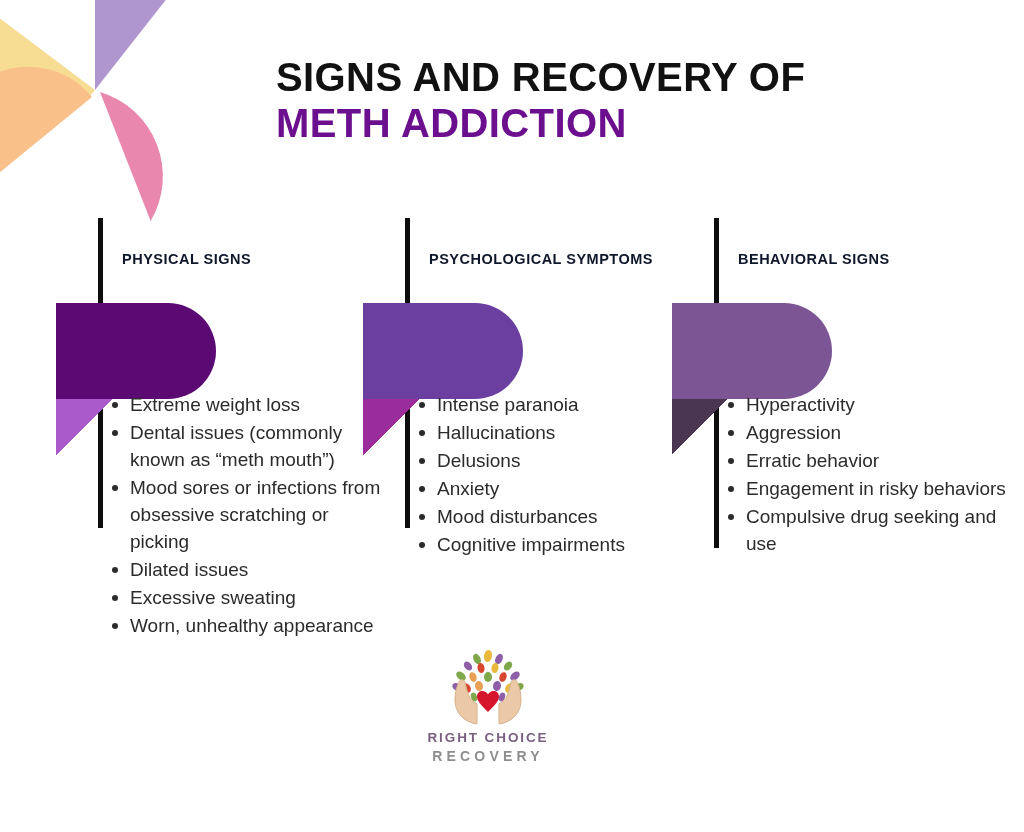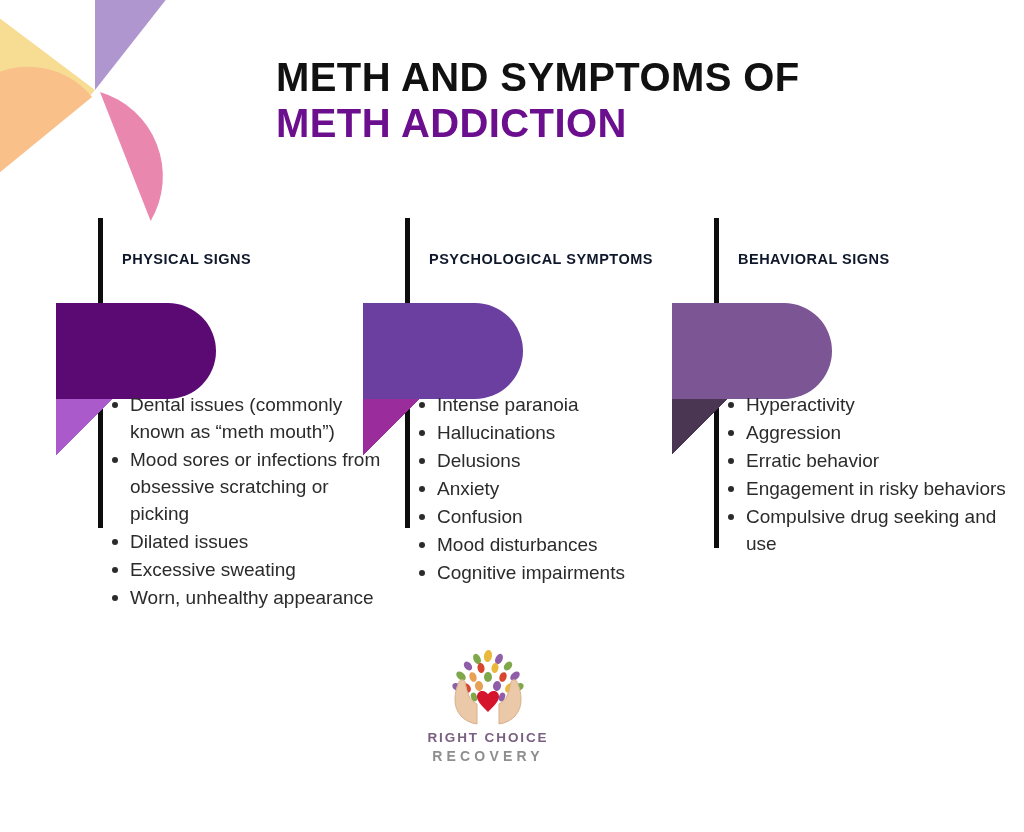--- a/index.html
+++ b/index.html
@@ -174,53 +174,53 @@
   <path d="M155 148 A78 78 0 0 1 43 36 Z" fill="#F7DC93" transform="rotate(-8 155 148)"></path>
 
   <path d="M155 148 L155 38 A55 55 0 0 1 232 50 Z" fill="#B096CF"></path>
 
   <path d="M160 150 A88 88 0 0 1 284 212 Z" fill="#E987AE" transform="rotate(42 160 150)"></path>
 
   <path d="M152 155 A82 82 0 0 0 36 272 Z" fill="#F9C08A" transform="rotate(6 152 155)"></path>
 </svg>
 
 <div id="title-block">
-  <div class="title-line" id="title-line-1">METH AND SYMPTOMS OF</div>
+  <div class="title-line" id="title-line-1">SIGNS AND RECOVERY OF</div>
   <div class="title-line" id="title-line-2">METH ADDICTION</div>
 </div>
 
 <div class="column" id="col-1">
   <div class="vrule"></div>
   <div class="banner">
     <div class="banner-body"></div>
     <div class="banner-fold"></div>
   </div>
   <div class="col-header">PHYSICAL SIGNS</div>
   <ul class="bullets">
+    <li>Extreme weight loss</li>
     <li>Dental issues (commonly known as “meth mouth”)</li>
     <li>Mood sores or infections from obsessive scratching or picking</li>
     <li>Dilated issues</li>
     <li>Excessive sweating</li>
     <li>Worn, unhealthy appearance</li>
   </ul>
 </div>
 
 <div class="column" id="col-2">
   <div class="vrule"></div>
   <div class="banner">
     <div class="banner-body"></div>
     <div class="banner-fold"></div>
   </div>
   <div class="col-header">PSYCHOLOGICAL SYMPTOMS</div>
   <ul class="bullets">
     <li>Intense paranoia</li>
     <li>Hallucinations</li>
     <li>Delusions</li>
     <li>Anxiety</li>
-    <li>Confusion</li>
     <li>Mood disturbances</li>
     <li>Cognitive impairments</li>
   </ul>
 </div>
 
 <div class="column" id="col-3">
   <div class="vrule"></div>
   <div class="banner">
     <div class="banner-body"></div>
     <div class="banner-fold"></div>

